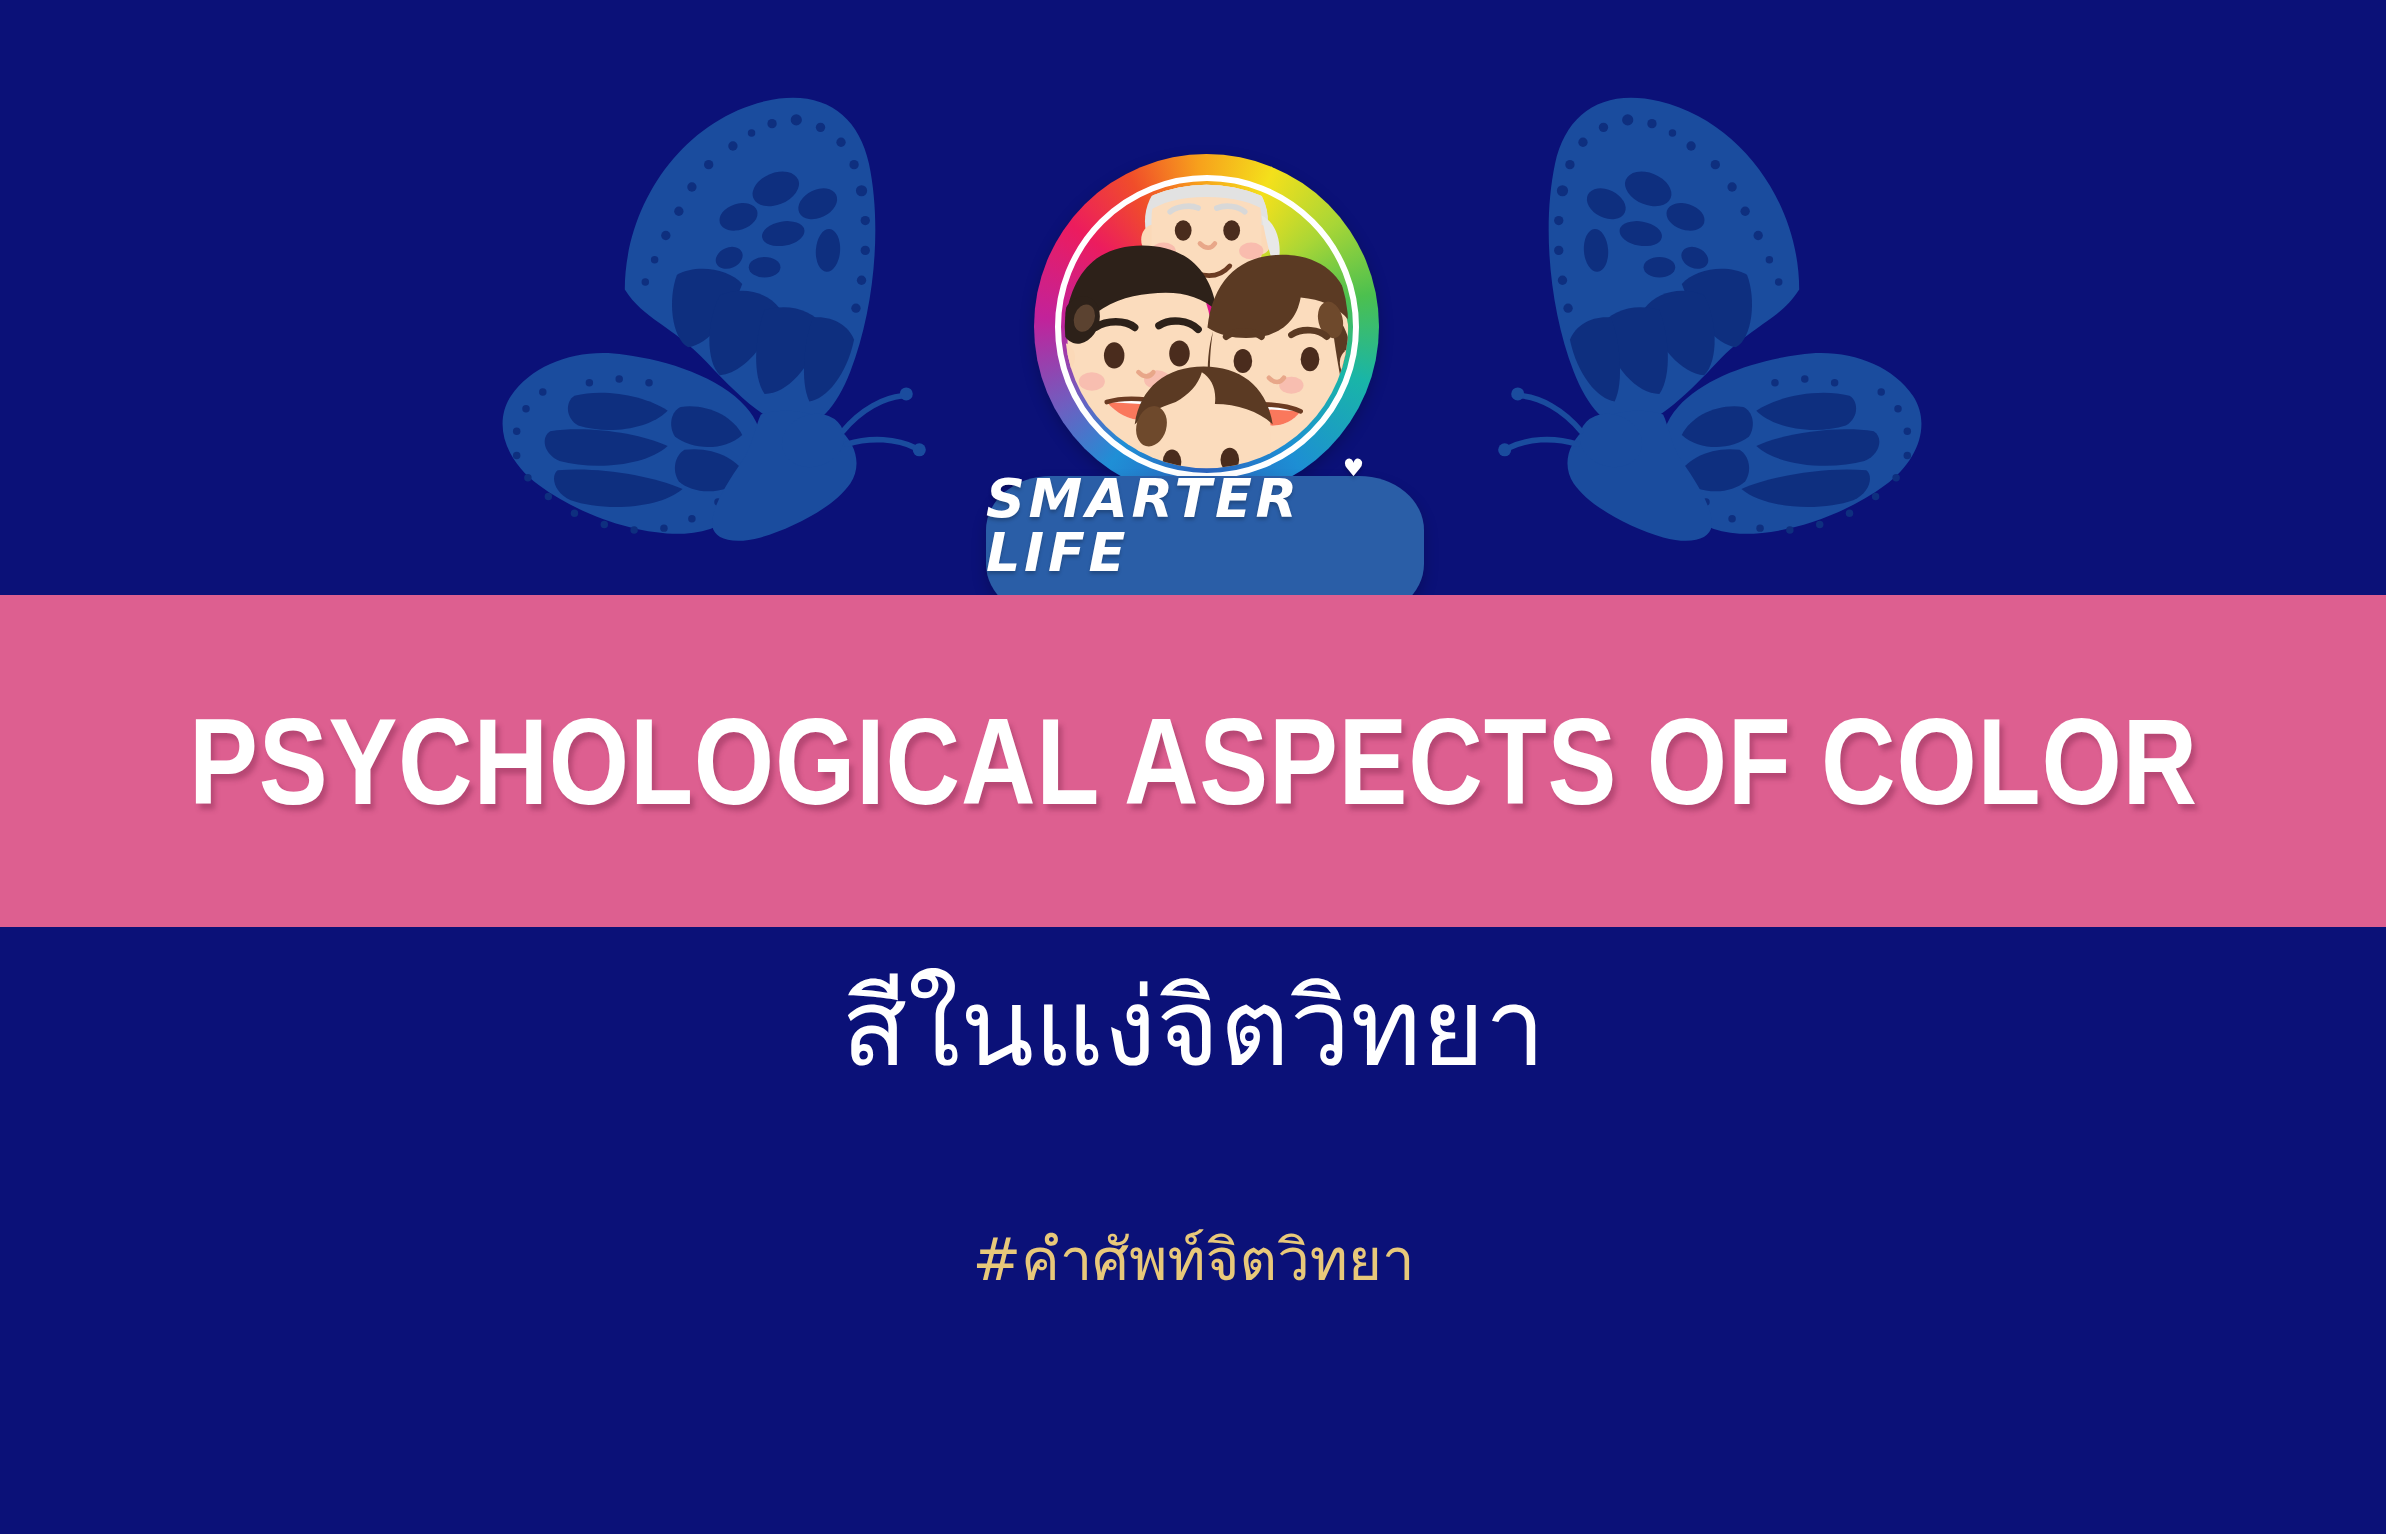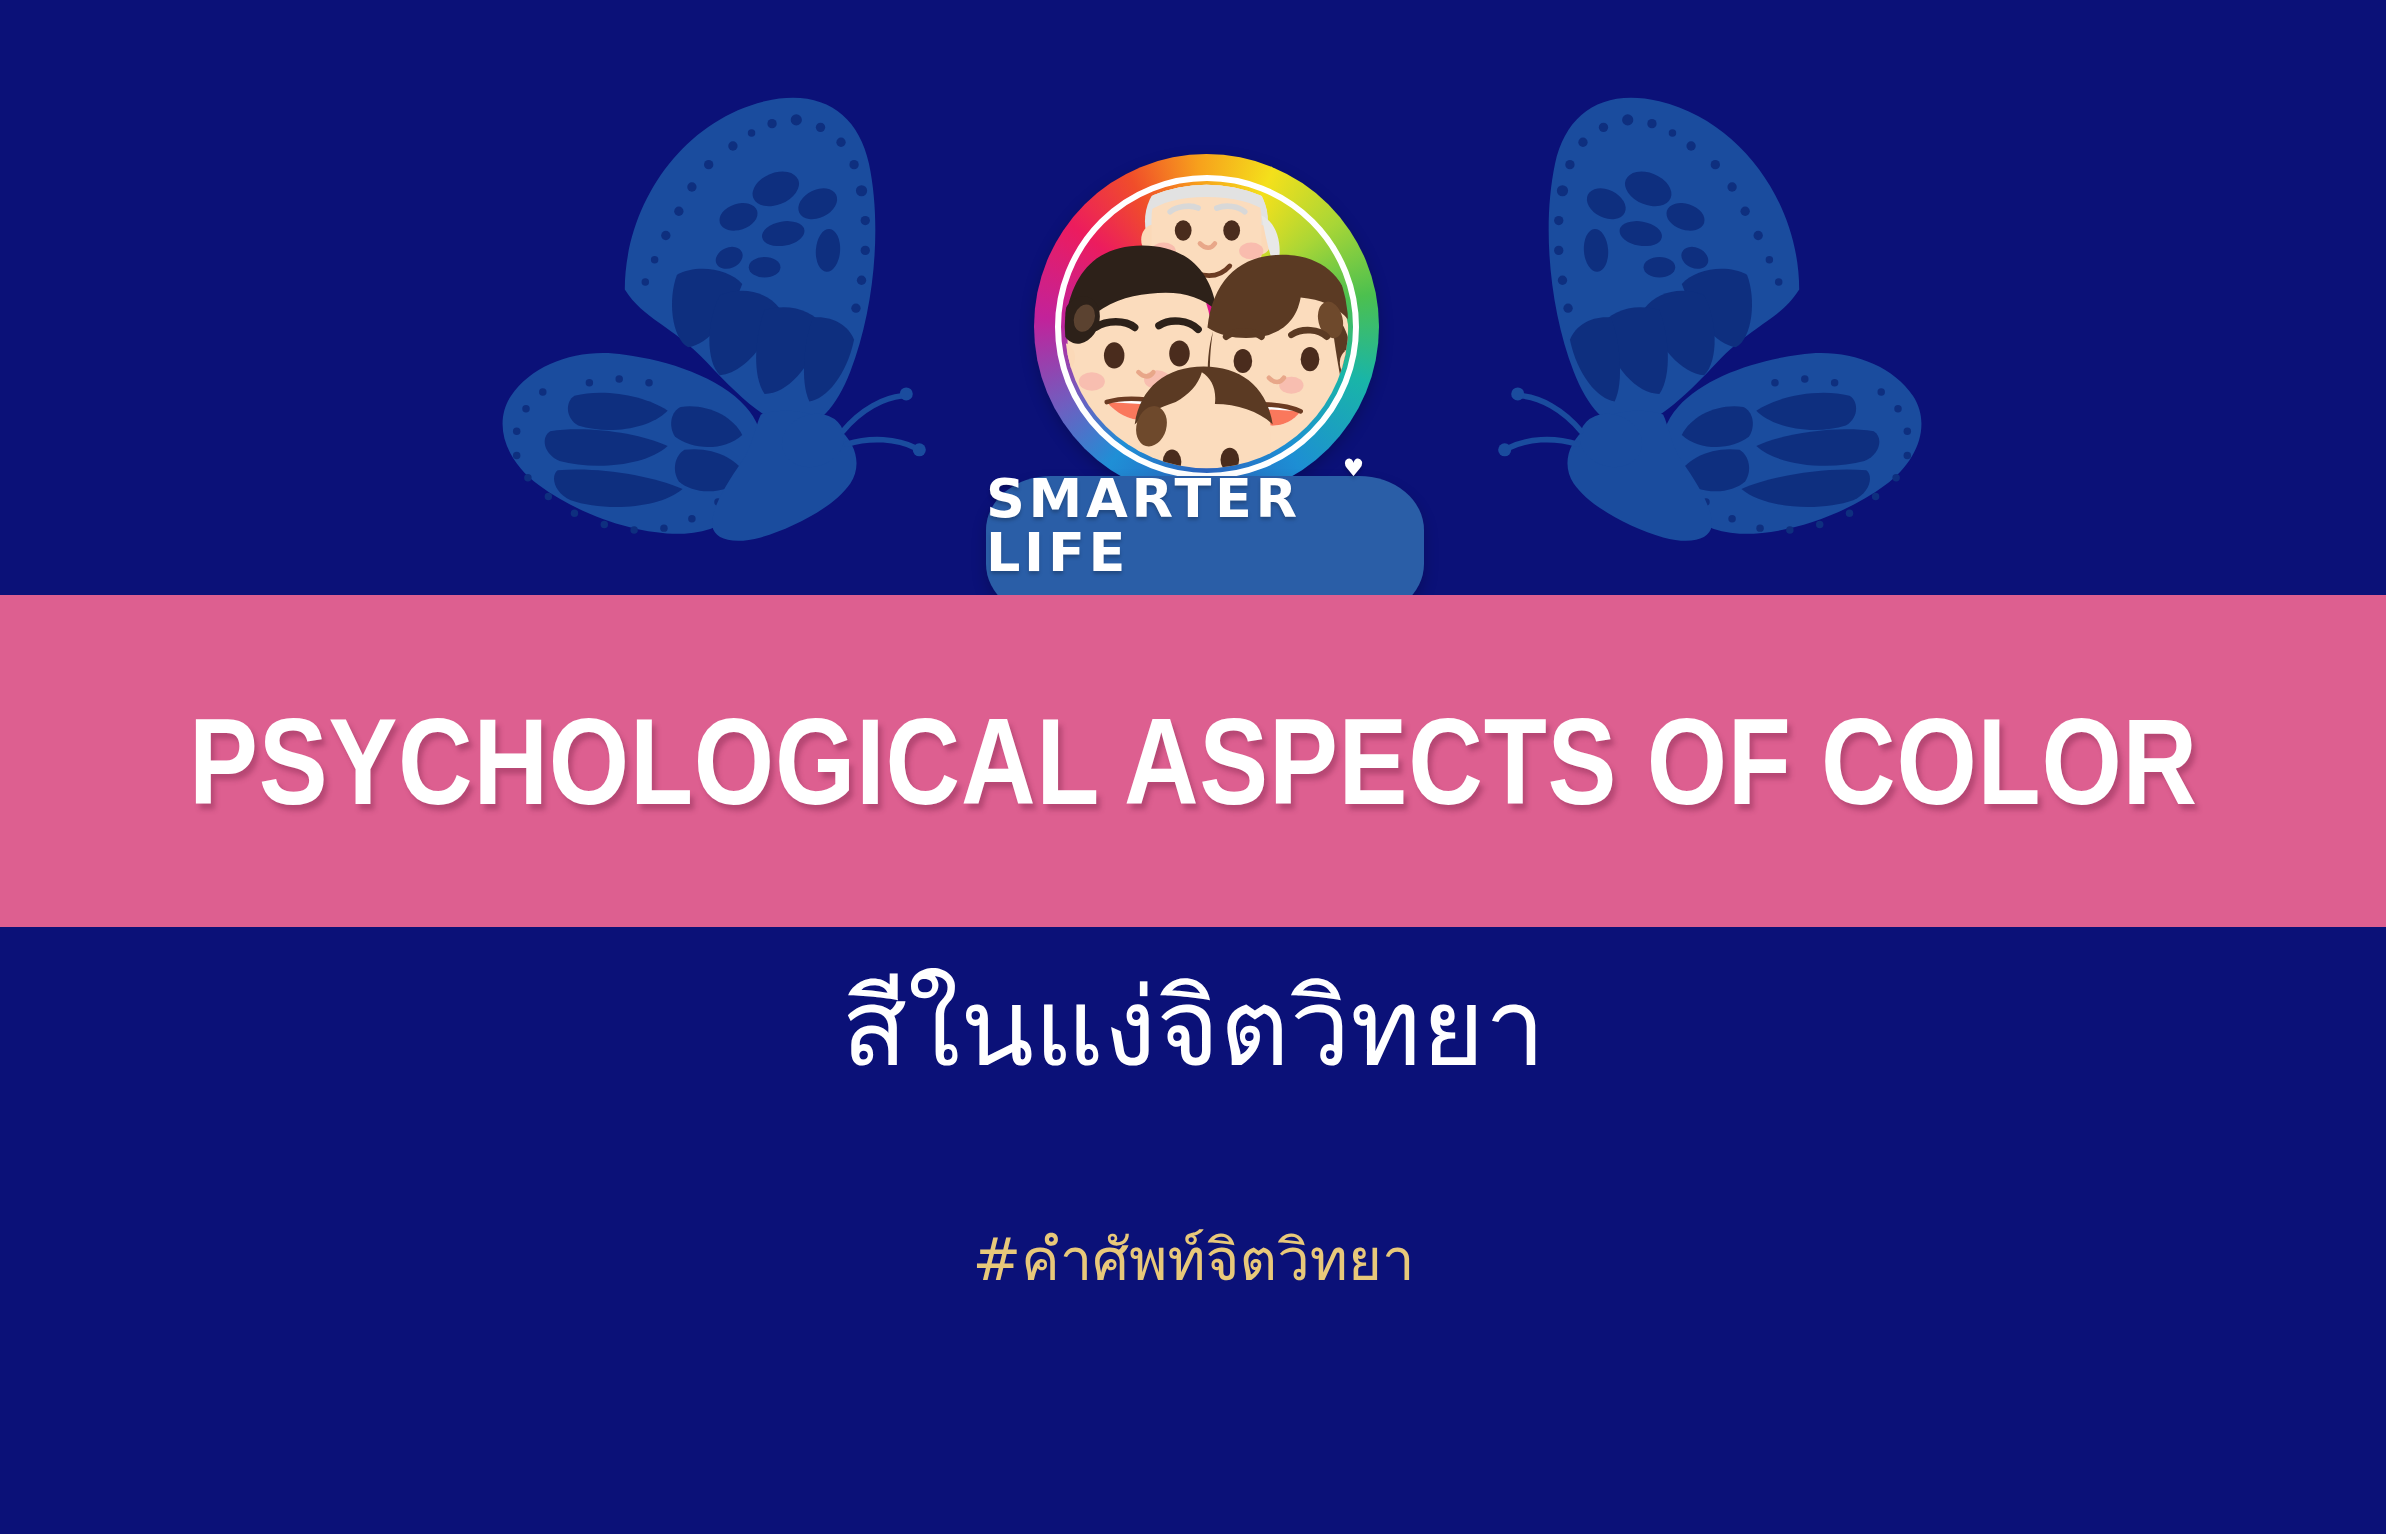--- a/index.html
+++ b/index.html
@@ -80,20 +80,21 @@
     left: 0;
     top: 373px;
     width: 438px;
     height: 142px;
     background: #2a5ea7;
     border-radius: 65px / 54px;
     box-shadow: 0 7.5px 15px rgba(0,0,0,.20);
     display: flex;
     flex-direction: column;
     justify-content: center;
+    font-style: italic;
   }
   #badge-title {
     color: #ffffff;
     font-family: "DejaVu Sans", sans-serif;
     font-weight: bold;
     font-size: 54px;
     letter-spacing: 3.7px;
     line-height: 1;
     position: relative;
     text-shadow: 0 2.8px 3.7px rgba(0,0,0,.22);

